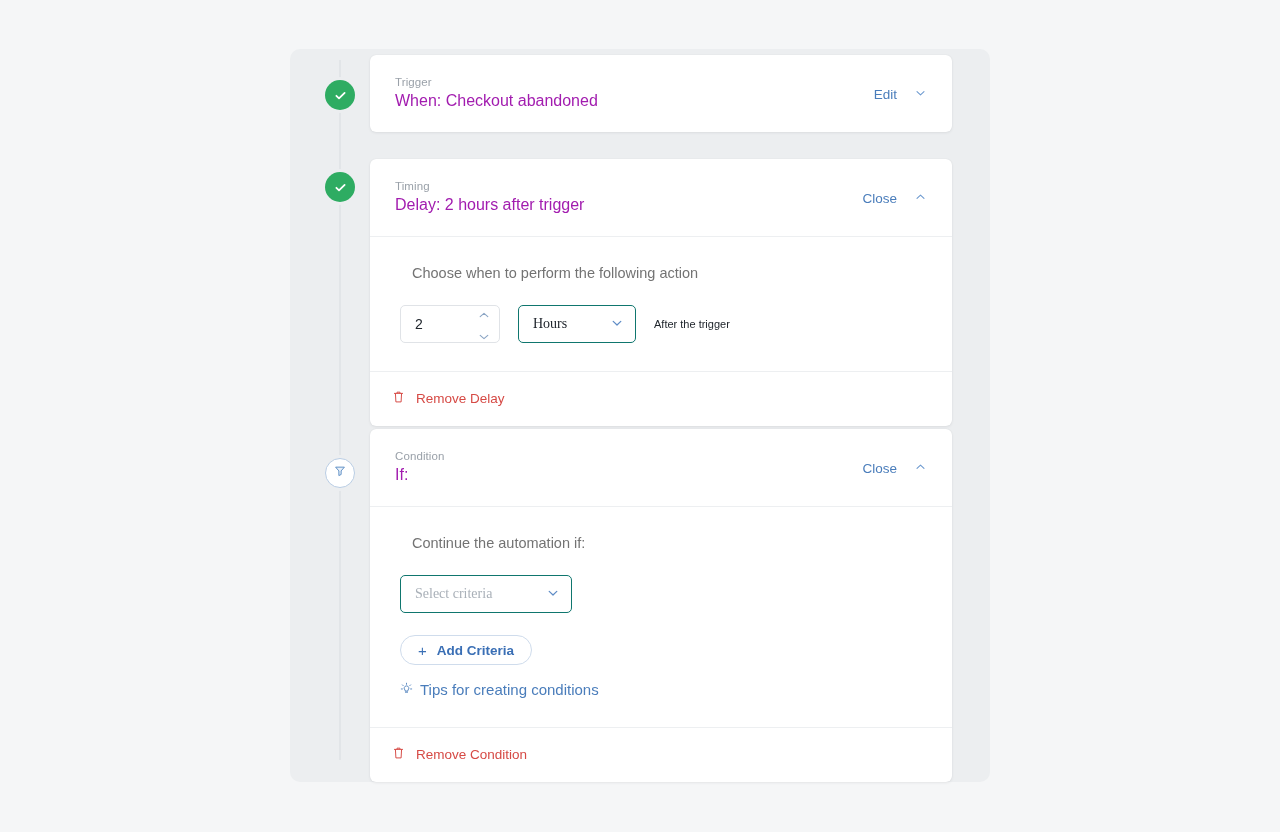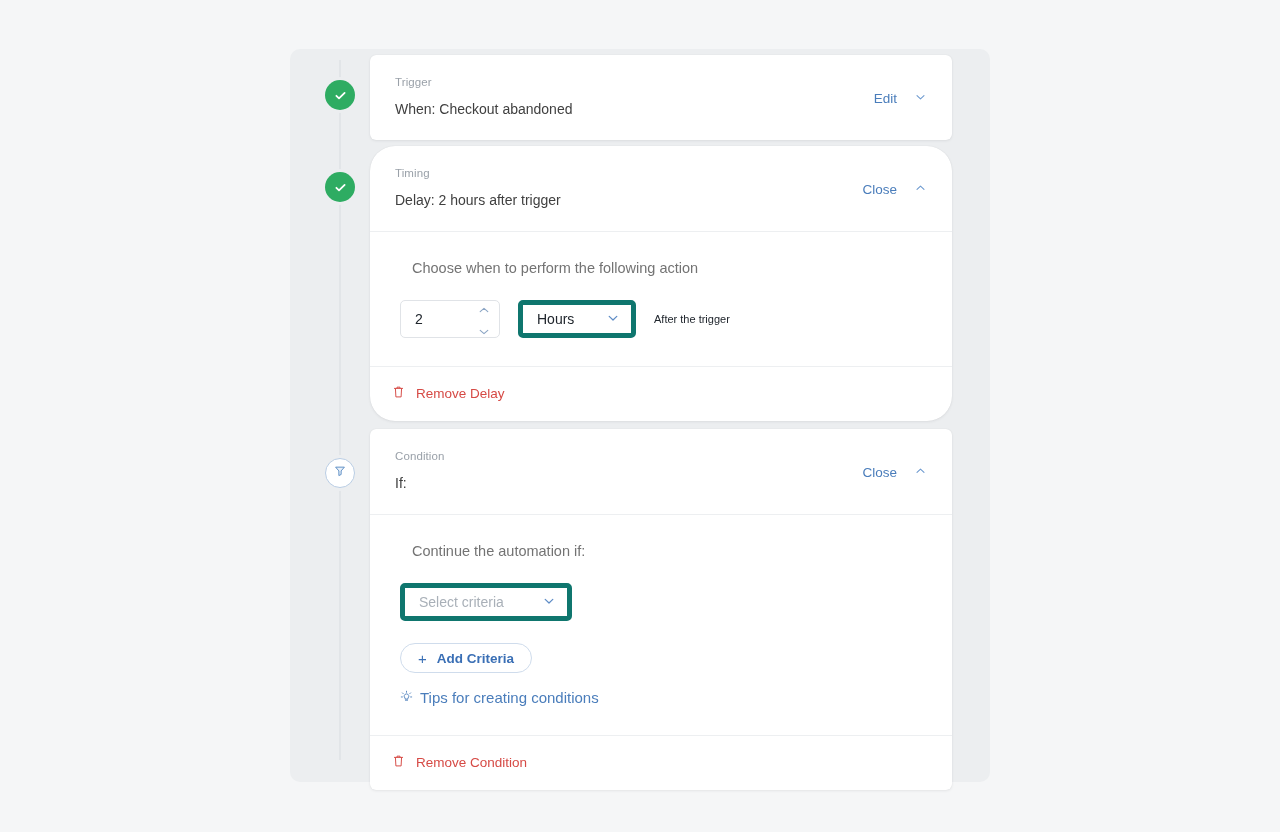--- a/index.html
+++ b/index.html
@@ -73,39 +73,39 @@
   .card {
     position: absolute;
     left: 370px;
     width: 582px;
     background: #ffffff;
     border-radius: 6px;
     box-shadow: 0 1px 3px rgba(22,29,37,0.07), 0 0 1px rgba(22,29,37,0.10);
     overflow: hidden;
   }
   .card-trigger { top: 55px; }
-  .card-timing  { top: 146px; border-radius: 25px; }
+  .card-timing  { top: 159px; }
   .card-cond    { top: 429px; }
 
   .card-header {
     position: relative;
     padding: 20px 30px 20px 25px;
     min-height: 34px;
   }
   .eyebrow {
     font-size: 11.5px;
     color: #9aa1a9;
     line-height: 15px;
     letter-spacing: 0.1px;
   }
   .headline {
-    font-size: 14px;
-    color: #404040;
+    font-size: 16px;
+    color: #a21caf;
     line-height: 22px;
-    margin-top: 8px;
+    margin-top: 0;
   }
 
   .header-action {
     position: absolute;
     right: 26px;
     top: 50%;
     transform: translateY(-50%);
     display: flex;
     align-items: center;
     gap: 18px;
@@ -168,27 +168,28 @@
     display: flex;
     flex-direction: column;
     gap: 4px;
     cursor: pointer;
   }
 
   .select-field {
     position: relative;
     width: 118px;
     height: 38px;
-    border: 5px solid #0f766e;
+    border: 1px solid #0f766e;
     border-radius: 5px;
     background: #fff;
     box-sizing: border-box;
     display: flex;
     align-items: center;
     cursor: pointer;
+    font-family: Liberation Serif, serif;
   }
   .select-value {
     font-size: 14px;
     color: #20262d;
     padding-left: 14px;
   }
   .select-value.placeholder { color: #a9b0b8; }
   .select-chev {
     position: absolute;
     right: 12px;

